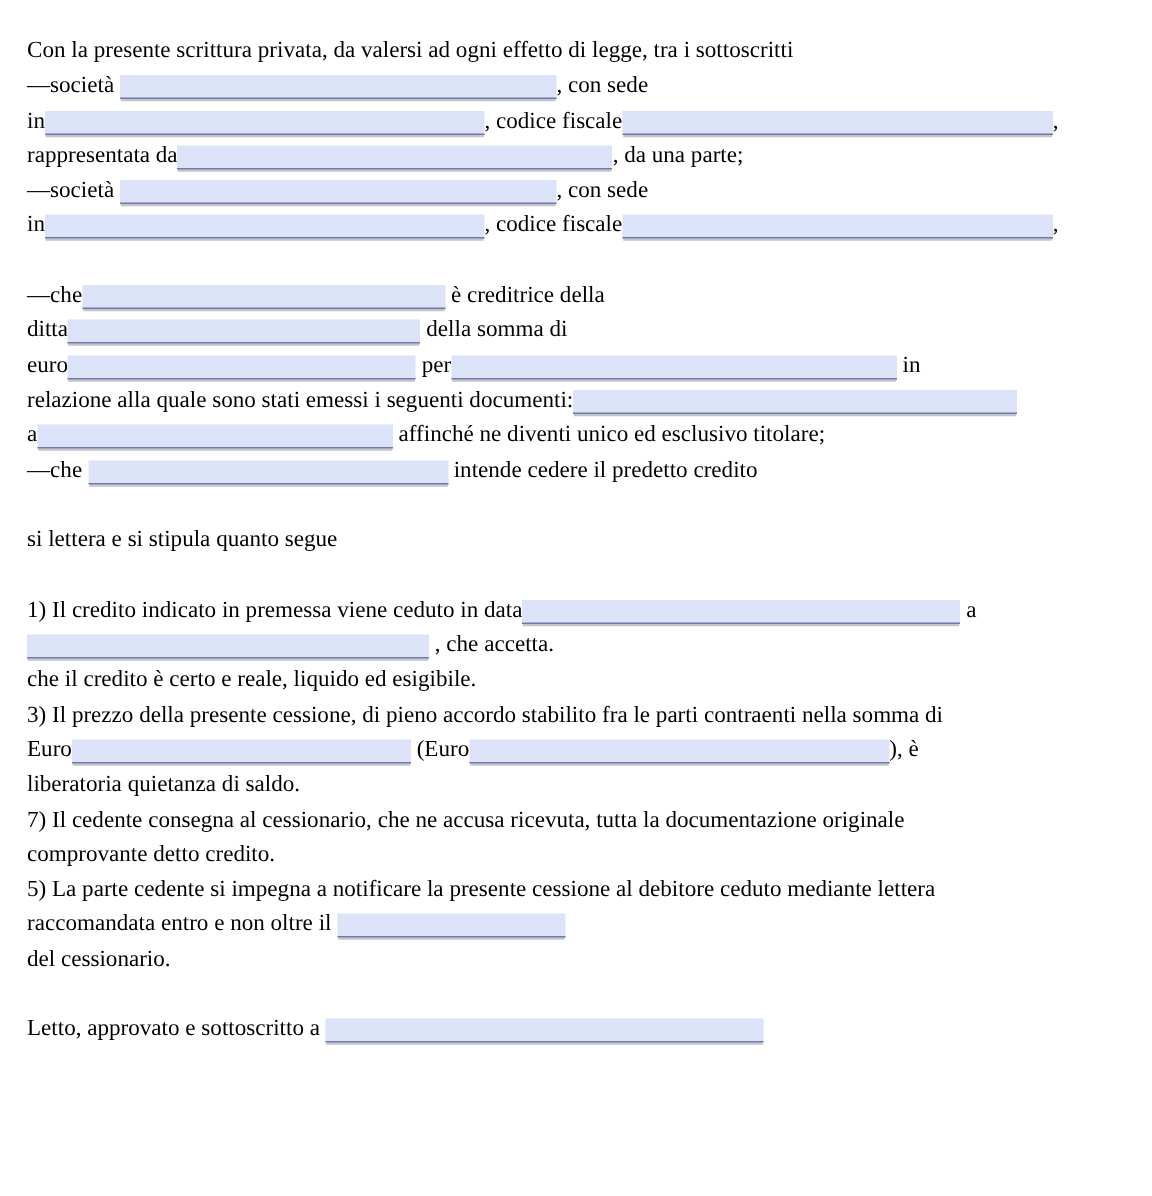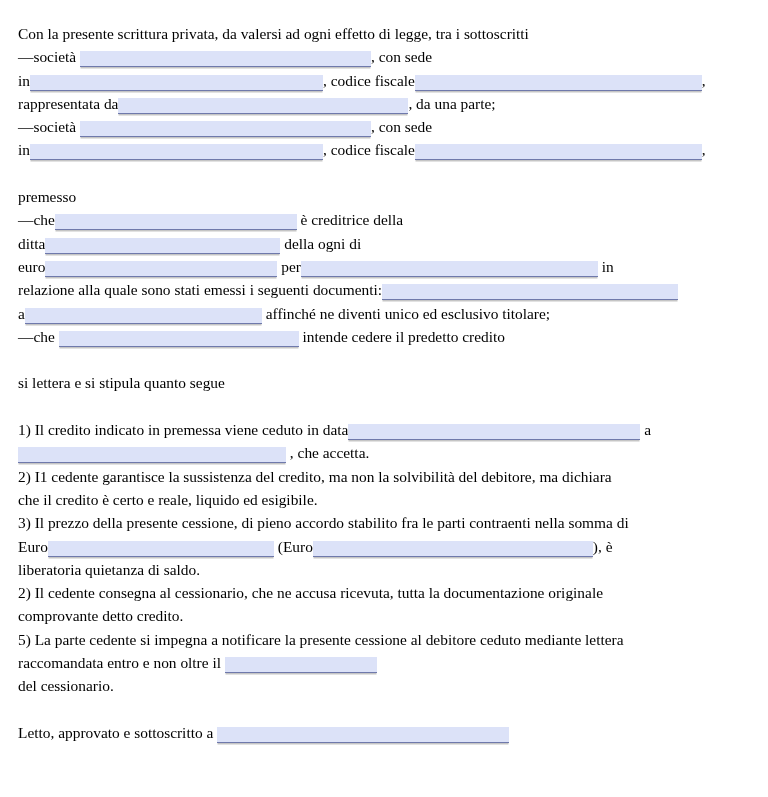--- a/index.html
+++ b/index.html
@@ -61,52 +61,50 @@
 
     <p class="para"><span>rappresentata da</span><span class="field" style="width:290px"></span><span>, da una parte;</span></p>
 
     <p class="para"><span>—società</span> <span class="field" style="width:291px"></span><span>, con sede</span></p>
 
     <p class="para"><span>in</span><span class="field" style="width:293px"></span><span>, codice fiscale</span><span class="field" style="width:287px"></span><span>,</span></p>
 
 
     <div class="spacer"></div>
 
-    <p class="para">premesso</p>
 
     <p class="para"><span>—che</span><span class="field" style="width:242px"></span> <span>è creditrice della</span></p>
 
-    <p class="para"><span>ditta</span><span class="field" style="width:235px"></span> <span>della ogni di</span></p>
+    <p class="para"><span>ditta</span><span class="field" style="width:235px"></span> <span>della somma di</span></p>
 
     <p class="para"><span>euro</span><span class="field" style="width:232px"></span> <span>per</span><span class="field" style="width:297px"></span> <span>in</span></p>
 
     <p class="para"><span>relazione alla quale sono stati emessi i seguenti documenti:</span><span class="field" style="width:296px"></span></p>
 
     <p class="para"><span>a</span><span class="field" style="width:237px"></span> <span>affinché ne diventi unico ed esclusivo titolare;</span></p>
 
     <p class="para"><span>—che</span> <span class="field" style="width:240px"></span> <span>intende cedere il predetto credito</span></p>
 
     <div class="spacer"></div>
 
     <p class="para">si lettera e si stipula quanto segue</p>
 
     <div class="spacer"></div>
 
     <p class="para"><span>1) Il credito indicato in premessa viene ceduto in data</span><span class="field" style="width:292px"></span> <span>a</span></p>
 
     <p class="para"><span class="field" style="width:268px"></span> <span>, che accetta.</span></p>
 
-    <p class="para">2) I1 cedente garantisce la sussistenza del credito, ma non la solvibilità del debitore, ma dichiara</p>
     <p class="para">che il credito è certo e reale, liquido ed esigibile.</p>
 
     <p class="para">3) Il prezzo della presente cessione, di pieno accordo stabilito fra le parti contraenti nella somma di</p>
     <p class="para"><span>Euro</span><span class="field" style="width:226px"></span> <span>(Euro</span><span class="field" style="width:280px"></span><span>), è</span></p>
     <p class="para">liberatoria quietanza di saldo.</p>
 
-    <p class="para">2) Il cedente consegna al cessionario, che ne accusa ricevuta, tutta la documentazione originale</p>
+    <p class="para">7) Il cedente consegna al cessionario, che ne accusa ricevuta, tutta la documentazione originale</p>
     <p class="para">comprovante detto credito.</p>
 
     <p class="para">5) La parte cedente si impegna a notificare la presente cessione al debitore ceduto mediante lettera</p>
     <p class="para"><span>raccomandata entro e non oltre il</span> <span class="field" style="width:152px"></span></p>
 
     <p class="para">del cessionario.</p>
 
     <div class="spacer"></div>
 
     <p class="para"><span>Letto, approvato e sottoscritto a</span> <span class="field" style="width:292px"></span></p>

